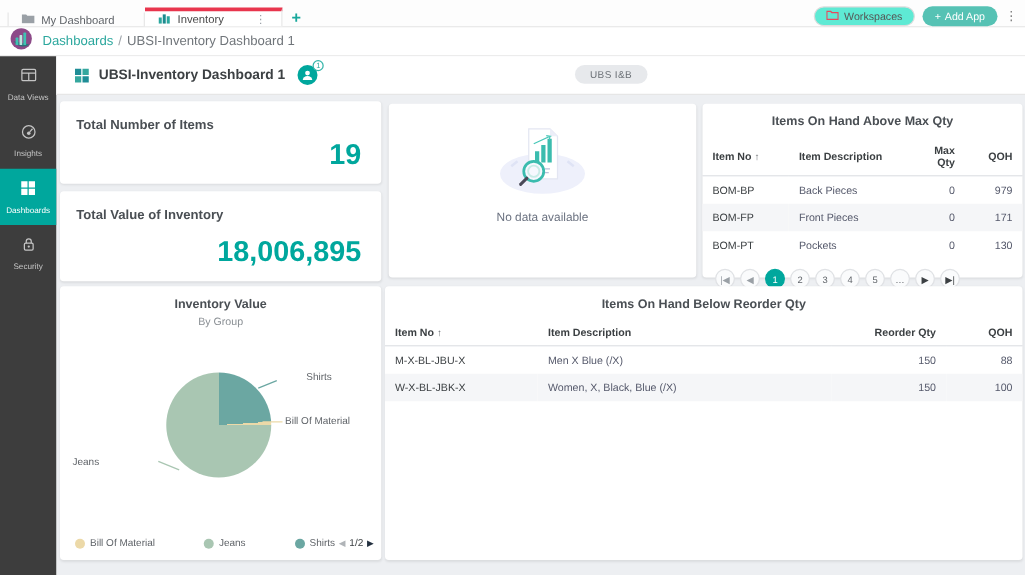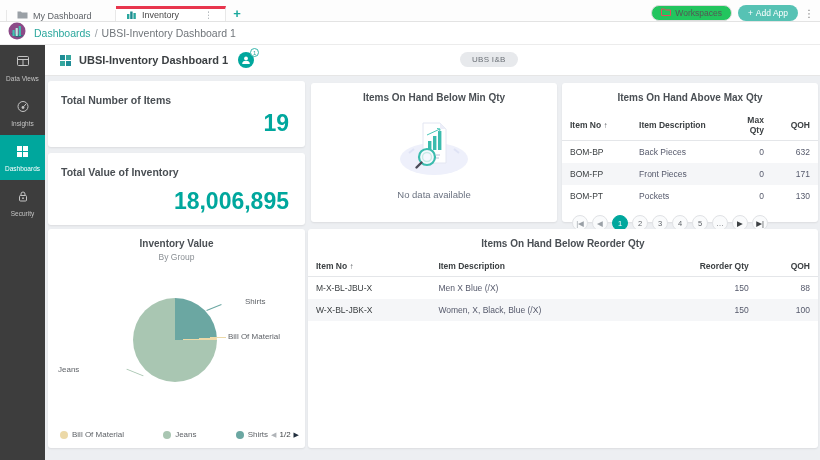--- a/index.html
+++ b/index.html
@@ -7,21 +7,21 @@
   .screen { position:relative; width:820px; height:460px; background:#fff; overflow:hidden; font-family:"Liberation Sans", sans-serif; }
 
   
   .tabstrip { position:absolute; left:0; top:0; width:820px; height:22px; background:#fdfdfd; border-bottom:1px solid #e3e3e3; display:flex; align-items:flex-end; }
   .tab { display:flex; align-items:center; gap:5px; padding:0 10px; font-size:9px; color:#5f6368; border-right:1px solid #e8e8e8; position:relative; min-width:110px; cursor:pointer; }
   .tab.first { margin-left:6px; border-left:1px solid #e8e8e8; }
   .tab.active { border-top:3px solid #e8354d; background:#fff; color:#4a4a4a; }
   .tab .tab-menu { margin-left:auto; color:#9aa0a6; font-size:9px; padding:0 2px; }
   .newtab { width:22px; display:flex; align-items:center; justify-content:center; color:#18a89c; font-size:13px; font-weight:bold; cursor:pointer; }
   .tabstrip-right { margin-left:auto; display:flex; align-items:center; gap:6px; padding-right:6px; }
-  .ws-btn { display:flex; align-items:center; gap:4px; background:#22c55e; border:1px solid #dcdcdc; border-radius:9px; font-size:8.5px; color:#555; padding:2px 9px; height:16px; font-family:"Liberation Sans",sans-serif; cursor:pointer; }
+  .ws-btn { display:flex; align-items:center; gap:4px; background:#5eead4; border:1px solid #dcdcdc; border-radius:9px; font-size:8.5px; color:#555; padding:2px 9px; height:16px; font-family:"Liberation Sans",sans-serif; cursor:pointer; }
   .add-app-btn { display:flex; align-items:center; gap:3px; background:#56c2b4; border:none; border-radius:9px; font-size:8.5px; color:#fff; padding:2px 10px; height:16px; font-family:"Liberation Sans",sans-serif; cursor:pointer; }
   .kebab { color:#777; font-size:10px; cursor:pointer; }
 
   
   .breadcrumb-bar { position:absolute; left:0; top:22px; width:820px; height:23px; background:#fff; border-bottom:1px solid #ececec; display:flex; align-items:center; padding-left:8px; }
   .crumb-link { color:#2ba79d; font-size:10.5px; margin-left:8px; cursor:pointer; }
   .crumb-sep { color:#9aa0a6; font-size:10.5px; margin:0 4px; }
   .crumb-current { color:#70757a; font-size:10.5px; }
 
   
@@ -221,21 +221,20 @@
   <div class="card kpi1">
     <div class="kpi-title">Total Number of Items</div>
     <div class="kpi-value">19</div>
   </div>
   <div class="card kpi2">
     <div class="kpi-title">Total Value of Inventory</div>
     <div class="kpi-value">18,006,895</div>
   </div>
 
   <div class="card c-belowmin">
-    <div class="card-title">Items On Hand Below Min Qty</div>
     <div class="empty-illust">
       <svg width="90" height="72" viewBox="0 0 90 72">
         <ellipse cx="45" cy="46" rx="34" ry="16" fill="#eef0fb"></ellipse>
         <path d="M20 40 l5 -4 M70 40 l-5 -4" stroke="#dfe3f5" stroke-width="2" fill="none"></path>
         <path d="M34 10 h17 l6 6 v34 h-23 z" fill="#fff" stroke="#e3e6f2"></path>
         <path d="M51 10 l6 6 h-6 z" fill="#eceef8"></path>
         <rect x="39" y="28" width="3.4" height="9" fill="#3bbcae"></rect>
         <rect x="44" y="23" width="3.4" height="14" fill="#3bbcae"></rect>
         <rect x="49" y="18" width="3.4" height="19" fill="#3bbcae"></rect>
         <path d="M38 22 l13 -6 l-3 -0.5 m3 0.5 l-0.5 3" stroke="#49c7b8" fill="none"></path>
@@ -257,21 +256,21 @@
           <th style="width:38%"><span>Item Description</span></th>
           <th style="width:17%" class="num"><span>Max Qty</span></th>
           <th style="width:18%" class="num"><span>QOH</span></th>
         </tr>
       </thead>
       <tbody>
         <tr>
           <td class="itemno">BOM-BP</td>
           <td>Back Pieces</td>
           <td class="num">0</td>
-          <td class="num">632</td>
+          <td class="num">979</td>
         </tr>
         <tr class="alt">
           <td class="itemno">BOM-FP</td>
           <td>Front Pieces</td>
           <td class="num">0</td>
           <td class="num">171</td>
         </tr>
         <tr>
           <td class="itemno">BOM-PT</td>
           <td>Pockets</td>

